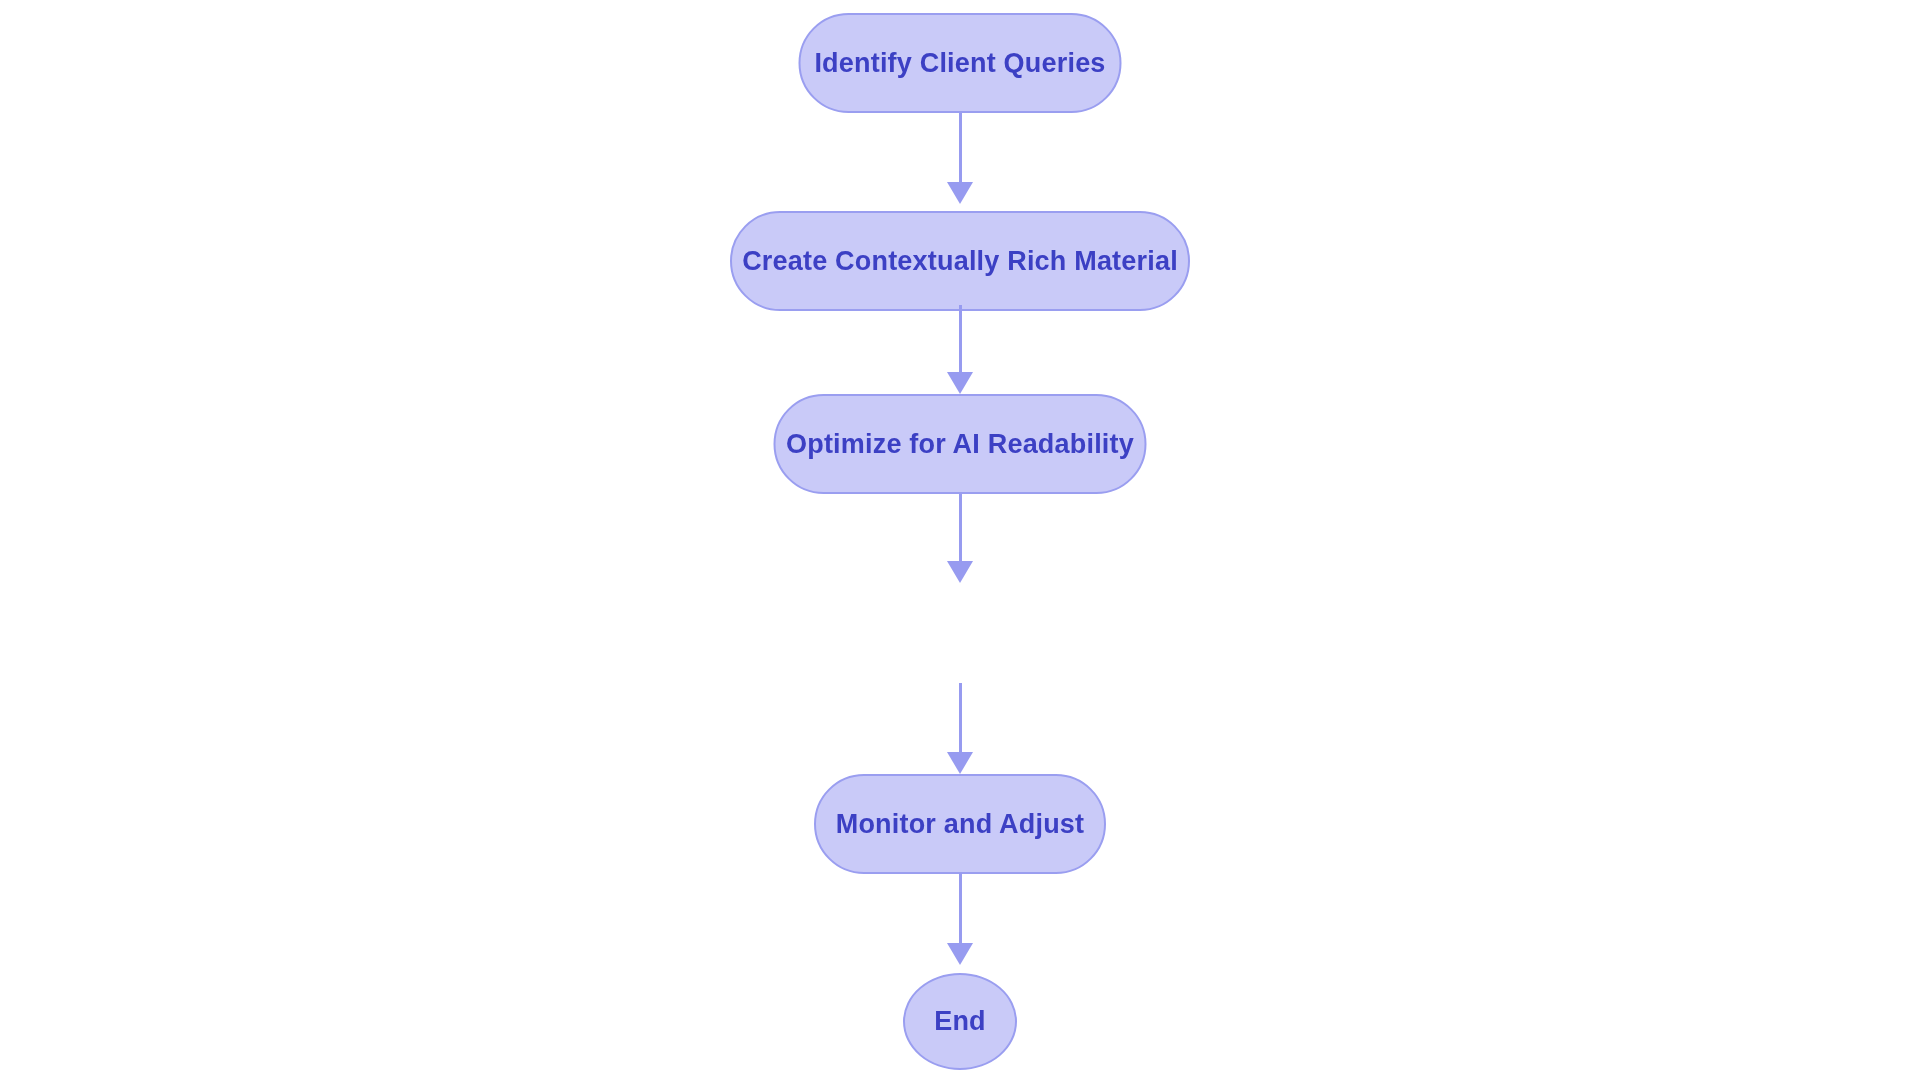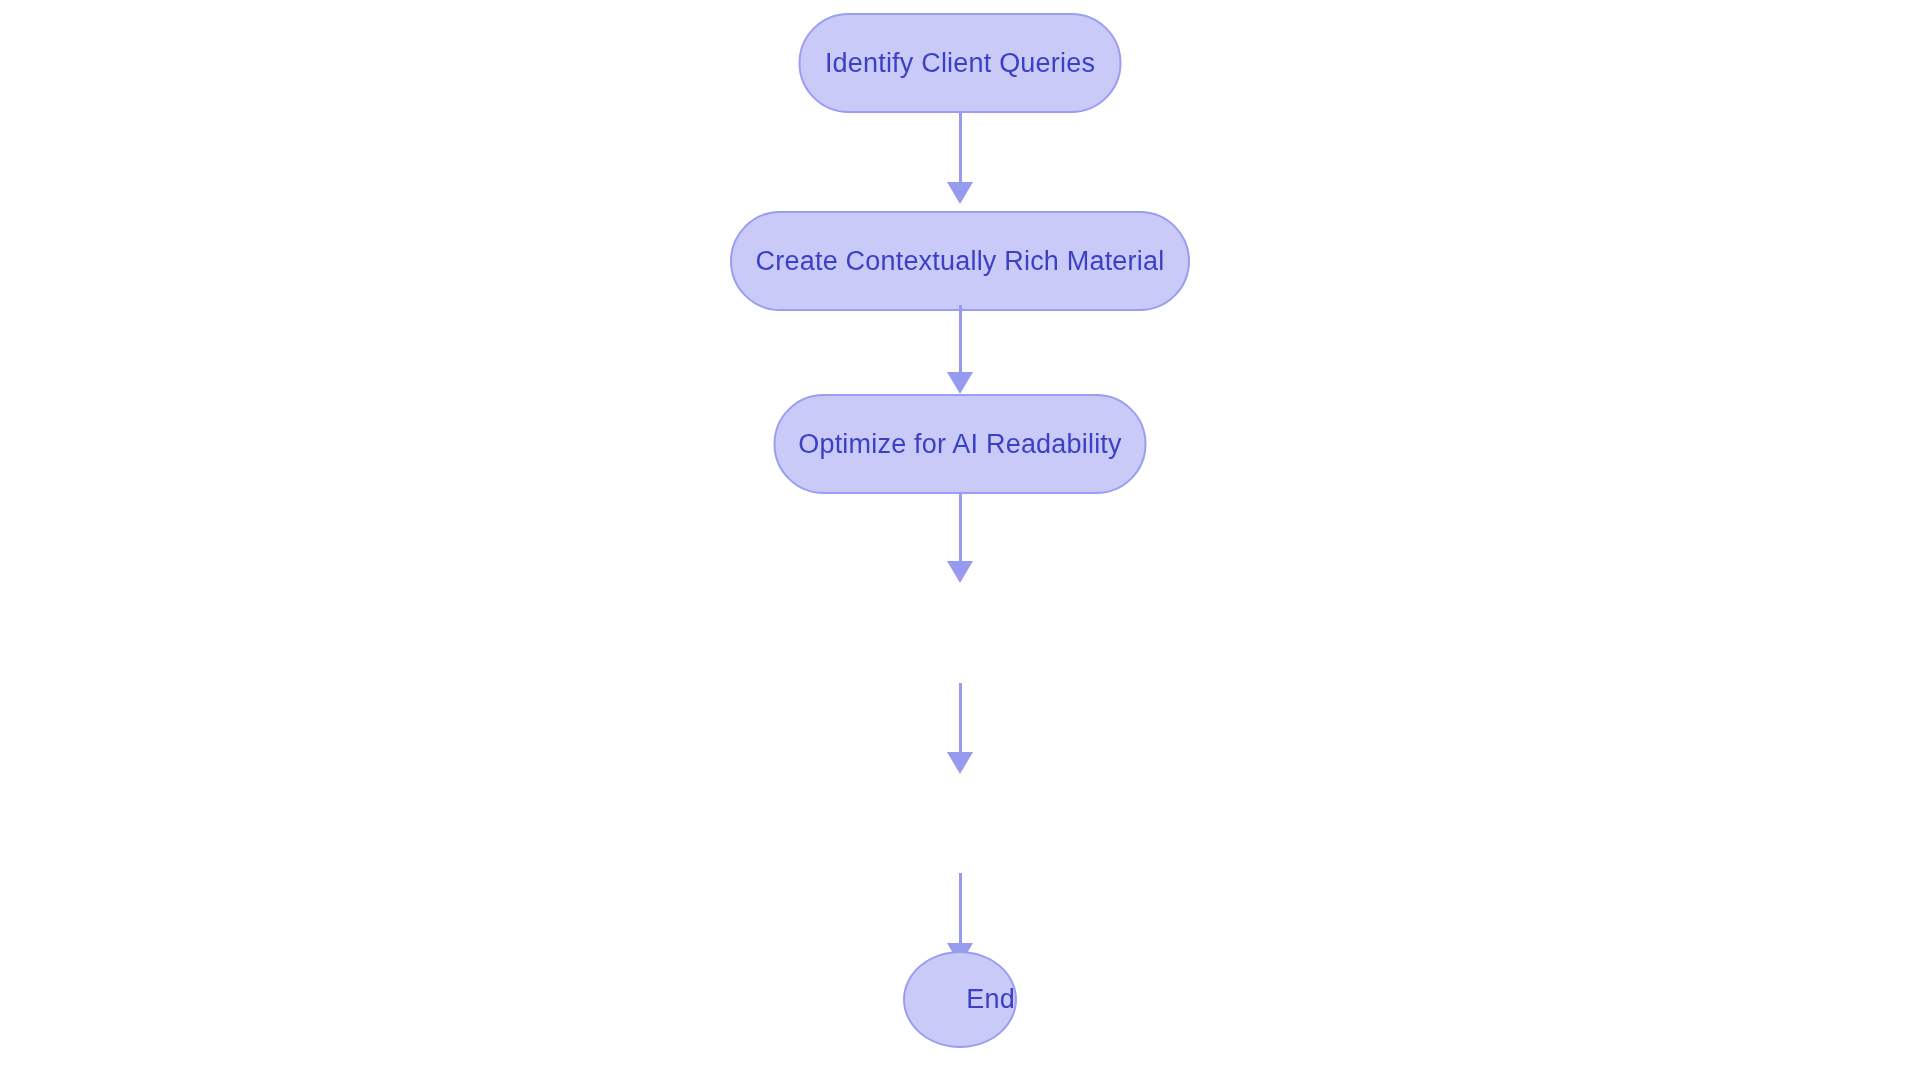--- a/index.html
+++ b/index.html
@@ -26,33 +26,32 @@
     transform: translateX(-50%);
     height: 100px;
     background: var(--node-fill);
     border: 2px solid var(--node-border);
     border-radius: 50px;
     display: flex;
     align-items: center;
     justify-content: center;
     color: var(--text-color);
     font-size: 27px;
-    font-weight: 400;
+    font-weight: 700;
     white-space: nowrap;
     letter-spacing: 0.2px;
   }
   .node-1 { top: 13px;  width: 323px; }
   .node-2 { top: 204px; width: 460px; margin-top: 7px; }
   .node-3 { top: 394px; width: 373px; }
   .node-4 { top: 583px; width: 373px; }
   .node-5 { top: 774px; width: 292px; }
   .node-end {
-    top: 951px; width: 114px; height: 97px;
+    top: 973px; width: 114px; height: 97px;
     border-radius: 50%;
-    justify-content: flex-end;
   }
   .arrow {
     position: absolute;
     left: 960px;
     transform: translateX(-50%);
     width: 26px;
     display: flex;
     flex-direction: column;
     align-items: center;
   }
@@ -104,20 +103,23 @@
     <span class="line"></span>
     <span class="head"></span>
   </div>
 
 
   <div class="arrow arrow-4">
     <span class="line"></span>
     <span class="head"></span>
   </div>
 
+  <div class="node node-5">
+    <span>Monitor and Adjust</span>
+  </div>
 
   <div class="arrow arrow-5">
     <span class="line"></span>
     <span class="head"></span>
   </div>
 
   <div class="node node-end">
     <span>End</span>
   </div>
 

